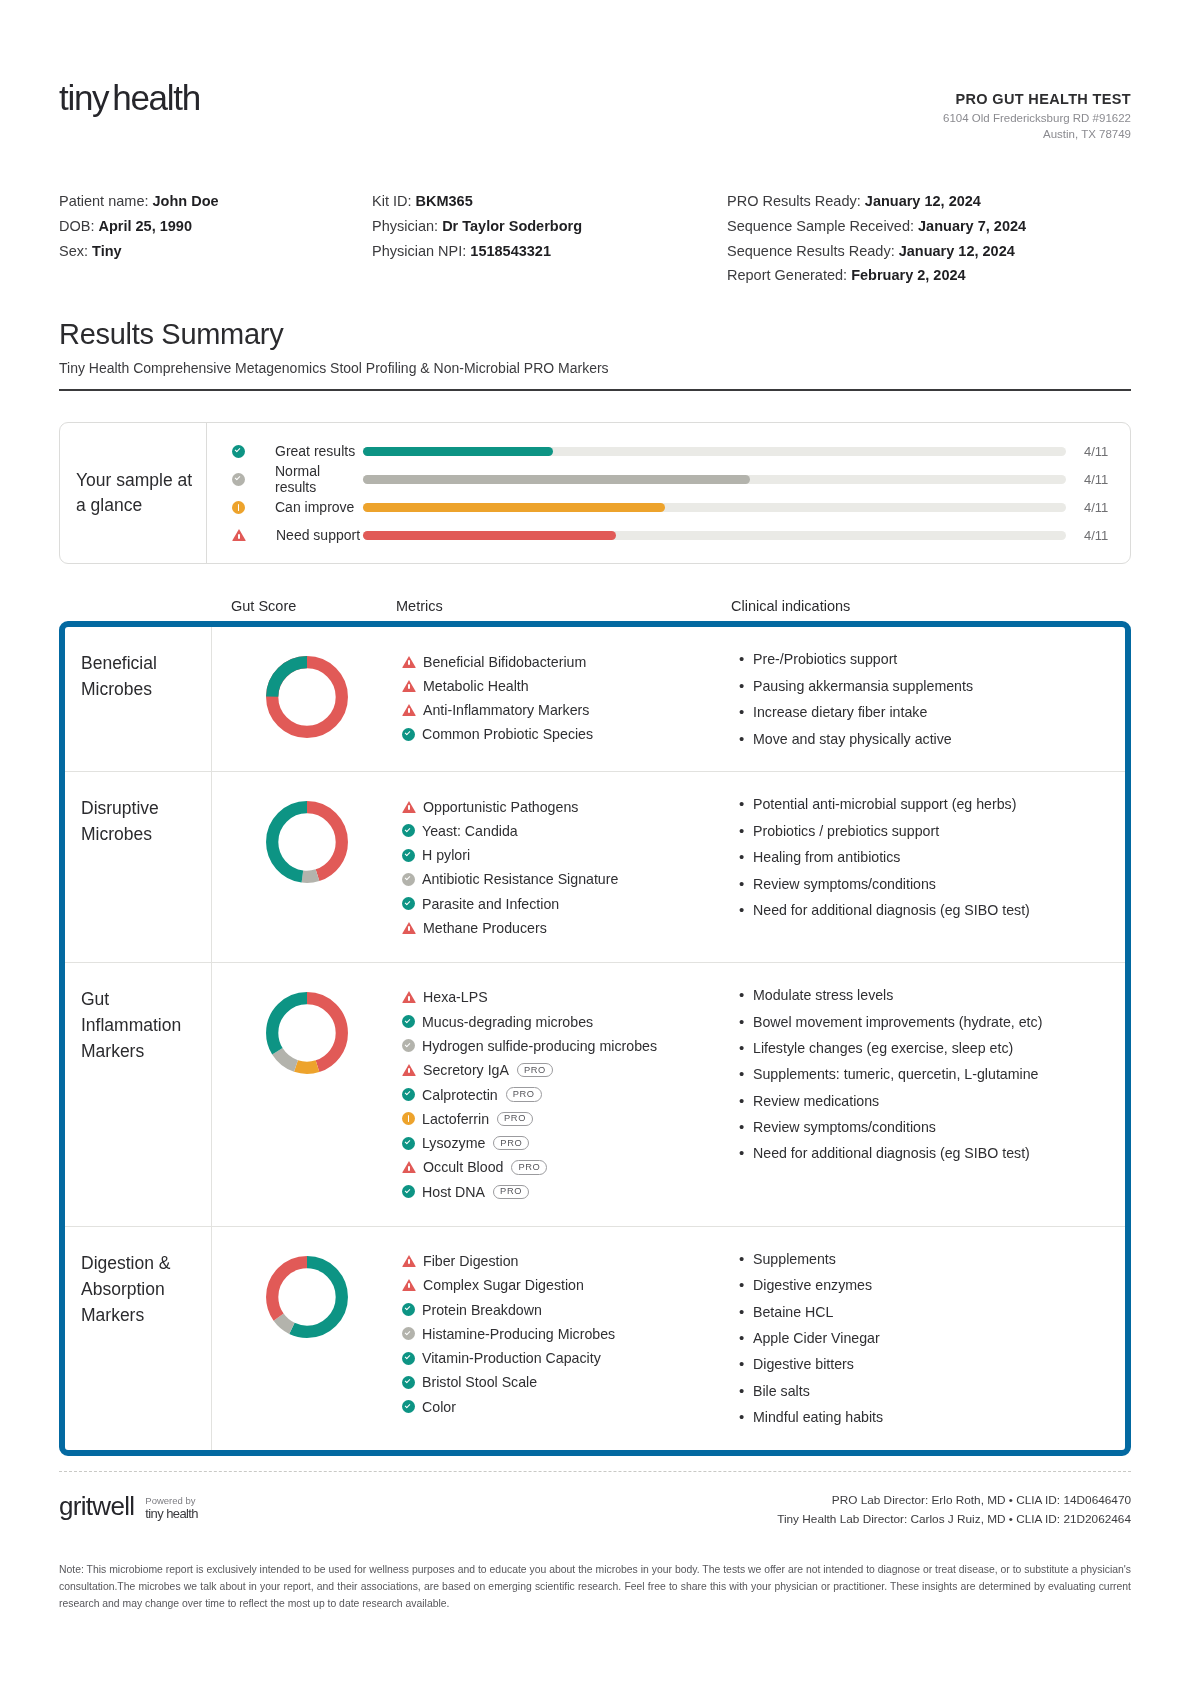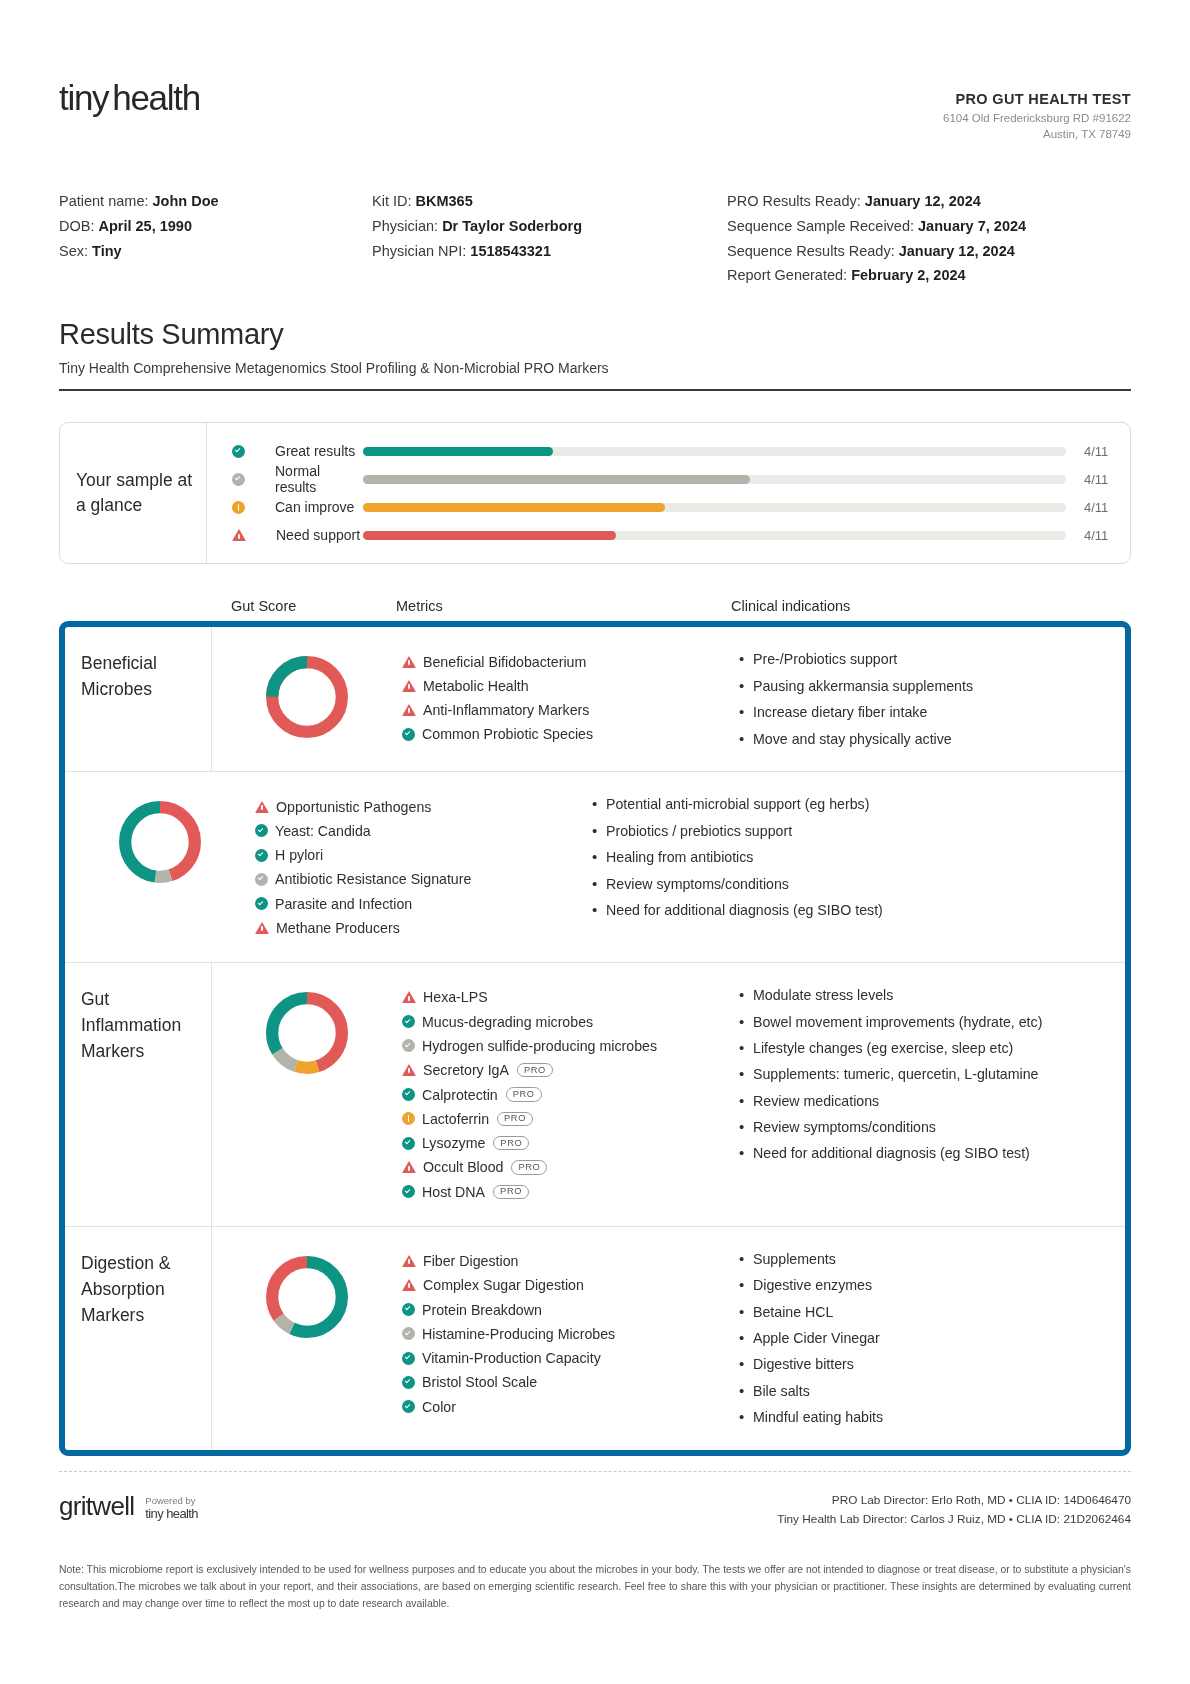--- a/index.html
+++ b/index.html
@@ -237,20 +237,21 @@
         <ul class="clist">
           <li>Pre-/Probiotics support</li>
           <li>Pausing akkermansia supplements</li>
           <li>Increase dietary fiber intake</li>
           <li>Move and stay physically active</li>
         </ul>
       </div>
     </div>
 
     <div class="crow">
+      <div class="c-cat"><span>Disruptive Microbes</span></div>
       <div class="c-score">
         <svg class="donut" viewBox="0 0 42 42">
           <g transform="rotate(-90 21 21)">
             <circle cx="21" cy="21" r="15.9" fill="none" stroke="#e15a57" stroke-width="5.6" stroke-dasharray="45 55" stroke-dashoffset="0"></circle>
             <circle cx="21" cy="21" r="15.9" fill="none" stroke="#b3b3ac" stroke-width="5.6" stroke-dasharray="7 93" stroke-dashoffset="-45"></circle>
             <circle cx="21" cy="21" r="15.9" fill="none" stroke="#0d9484" stroke-width="5.6" stroke-dasharray="48 52" stroke-dashoffset="-52"></circle>
           </g>
         </svg>
       </div>
       <div class="c-metrics">

